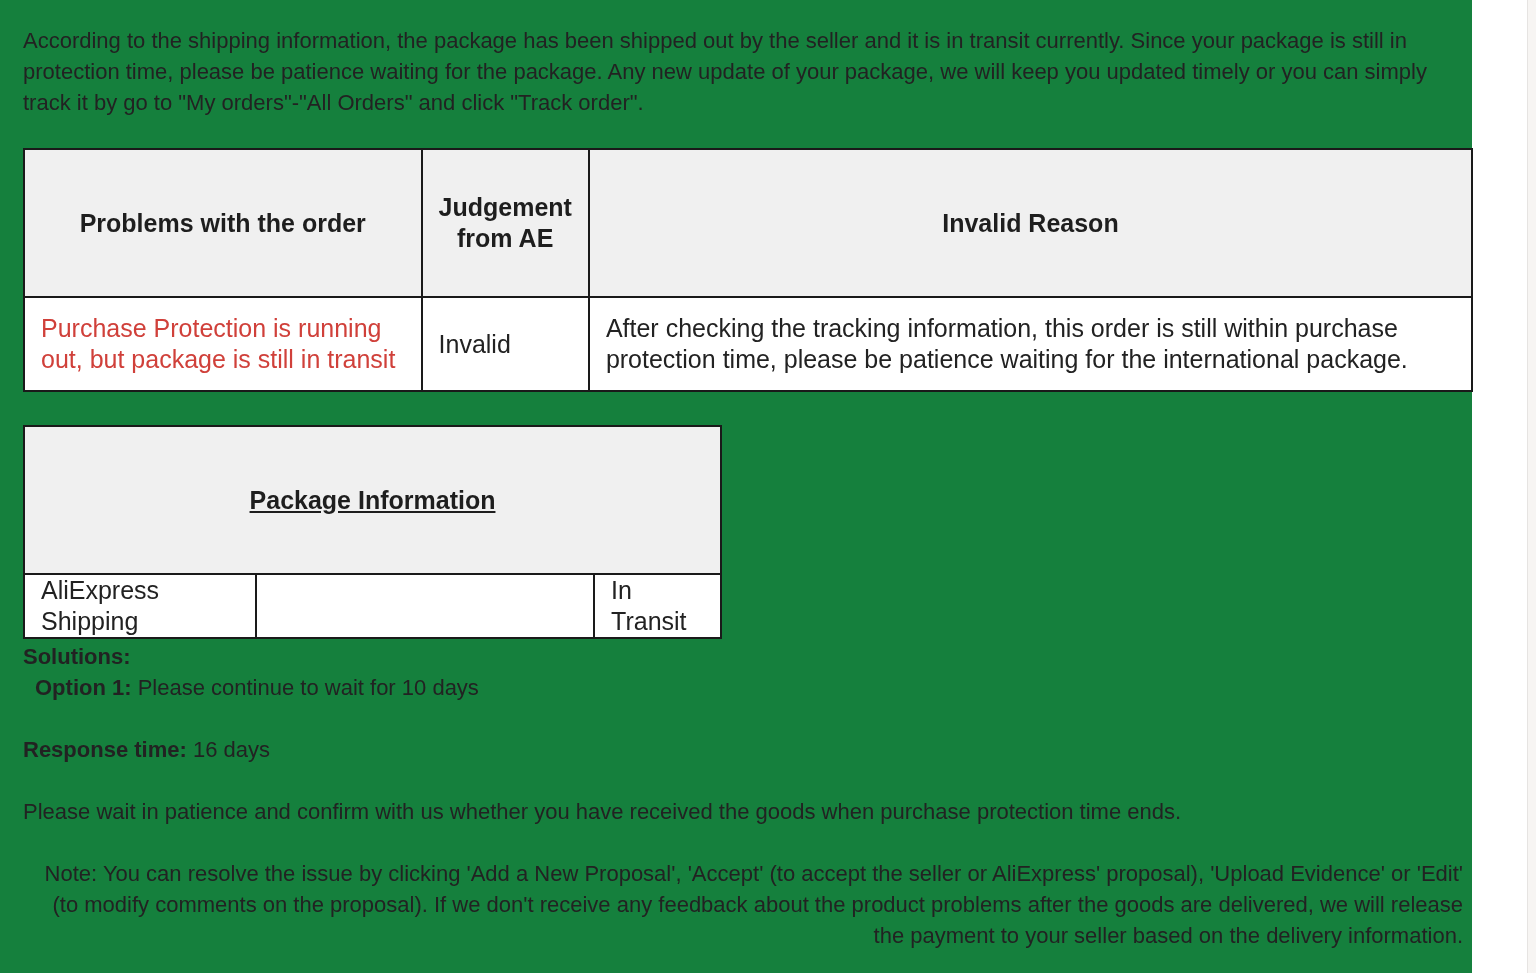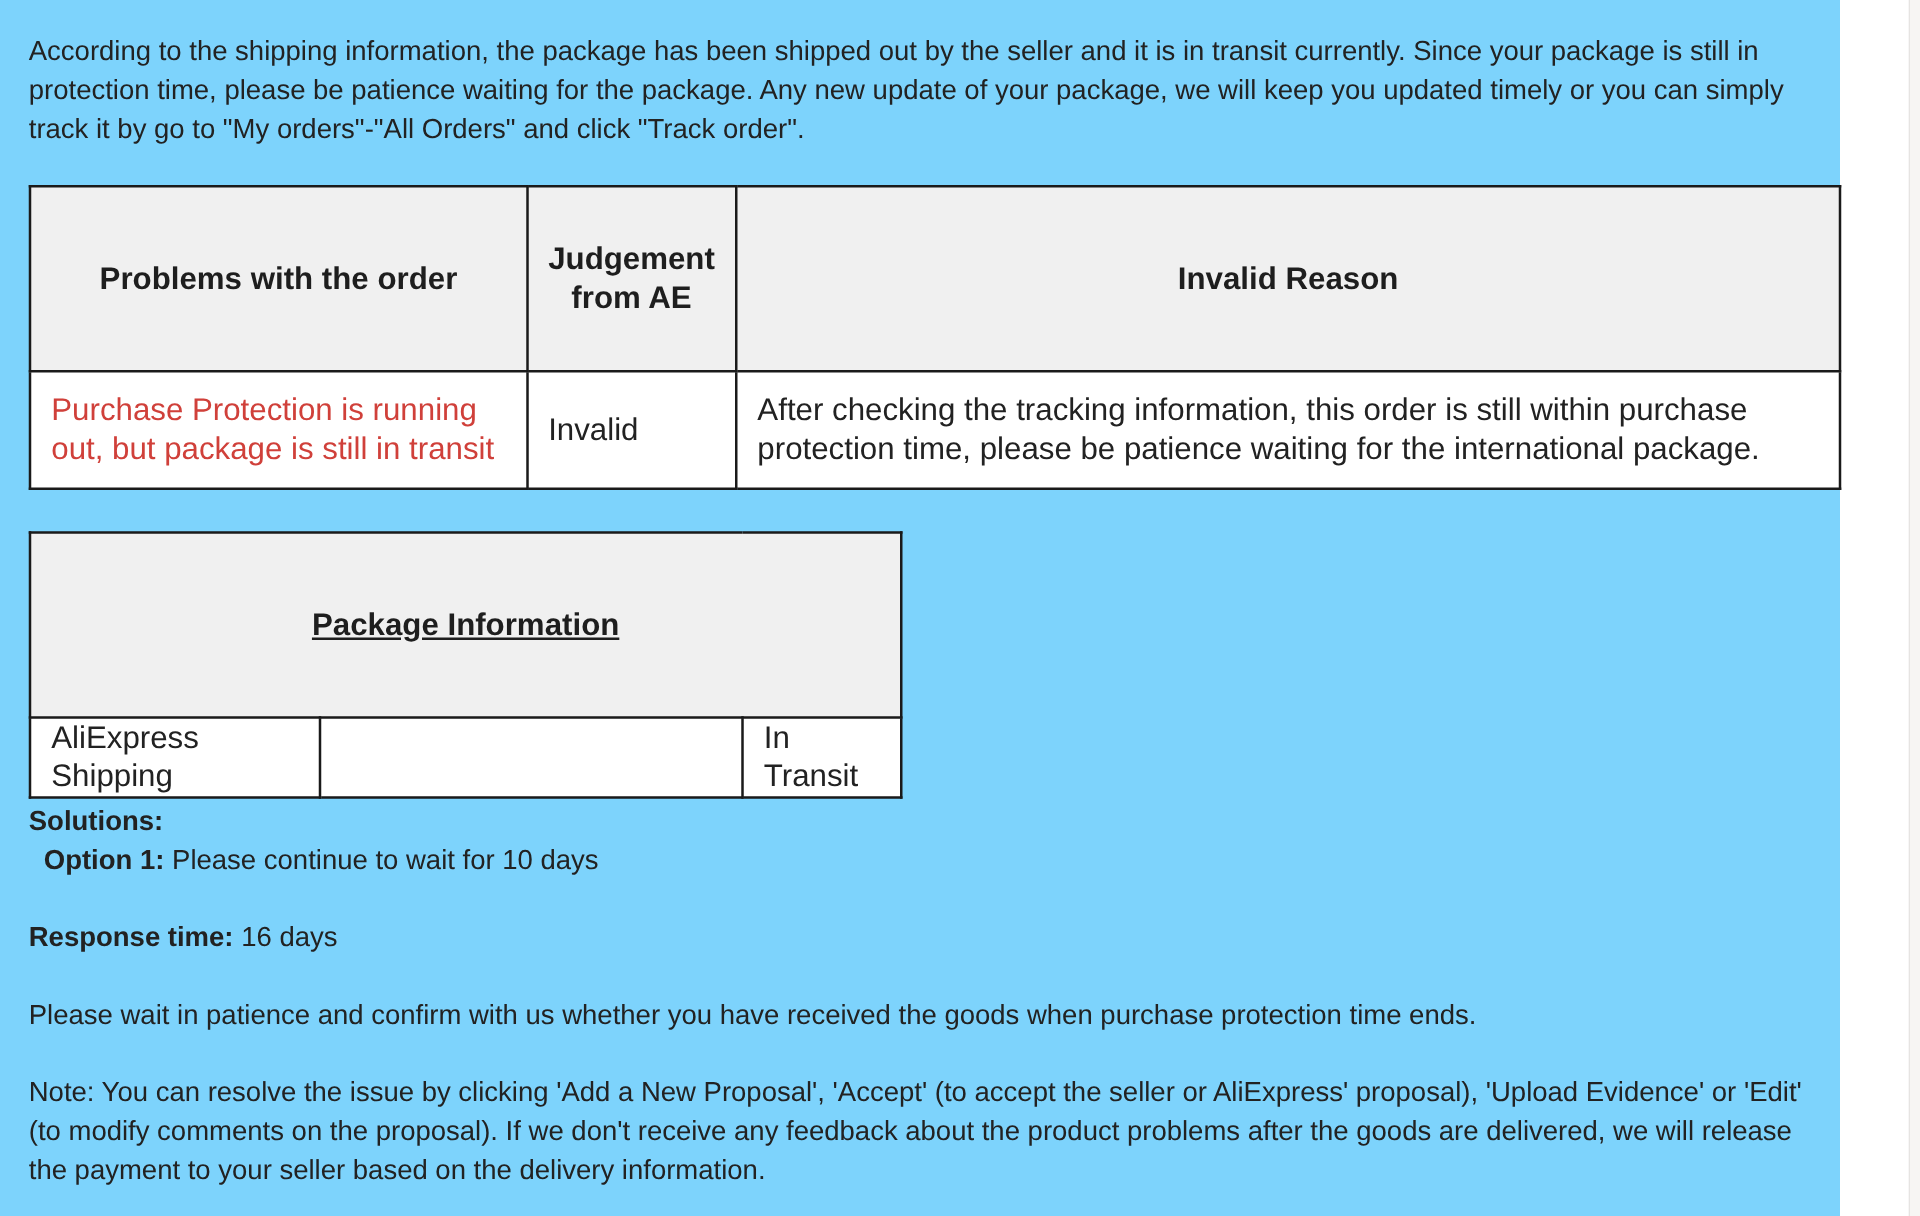--- a/index.html
+++ b/index.html
@@ -15,21 +15,21 @@
     font-family: "Liberation Sans", "DejaVu Sans", sans-serif;
     color: #222222;
     font-size: 22px;
   }
   .page {
     position: absolute;
     left: 0;
     top: 0;
     width: 1472px;
     height: 973px;
-    background: #7dd3fc;
+    background: #15803d;
   }
   .scroll-strip {
     position: absolute;
     right: 0;
     top: 0;
     width: 8px;
     height: 973px;
     background: #f7f5f3;
     border-left: 1px solid #e6e4e2;
   }
@@ -98,20 +98,21 @@
     top: 796px;
     line-height: 31px;
   }
   .note {
     position: absolute;
     left: 23px;
     top: 858px;
     width: 1440px;
     line-height: 31px;
     margin: 0;
+    text-align: right;
   }
 </style>
 </head>
 <body>
 
 <div class="page">
 
   <p class="intro">According to the shipping information, the package has been shipped out by the seller and it is in transit currently. Since your package is still in protection time, please be patience waiting for the package. Any new update of your package, we will keep you updated timely or you can simply track it by go to "My orders"-"All Orders" and click "Track order".</p>
 
   <table class="problems-table">

